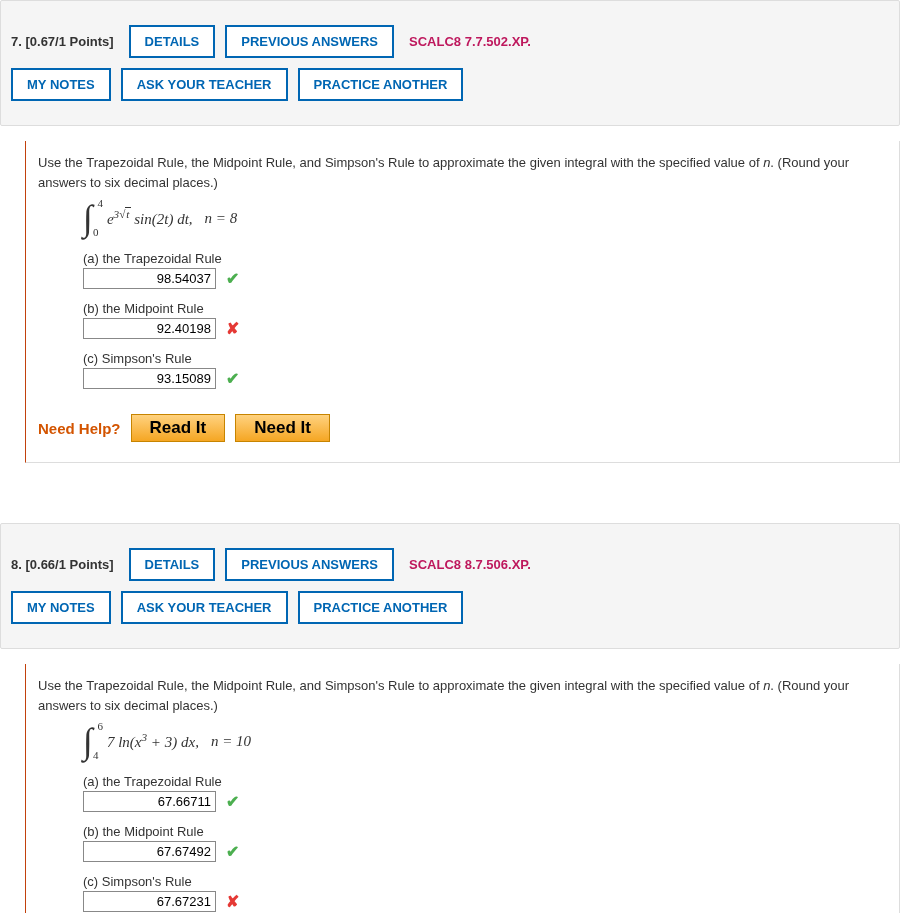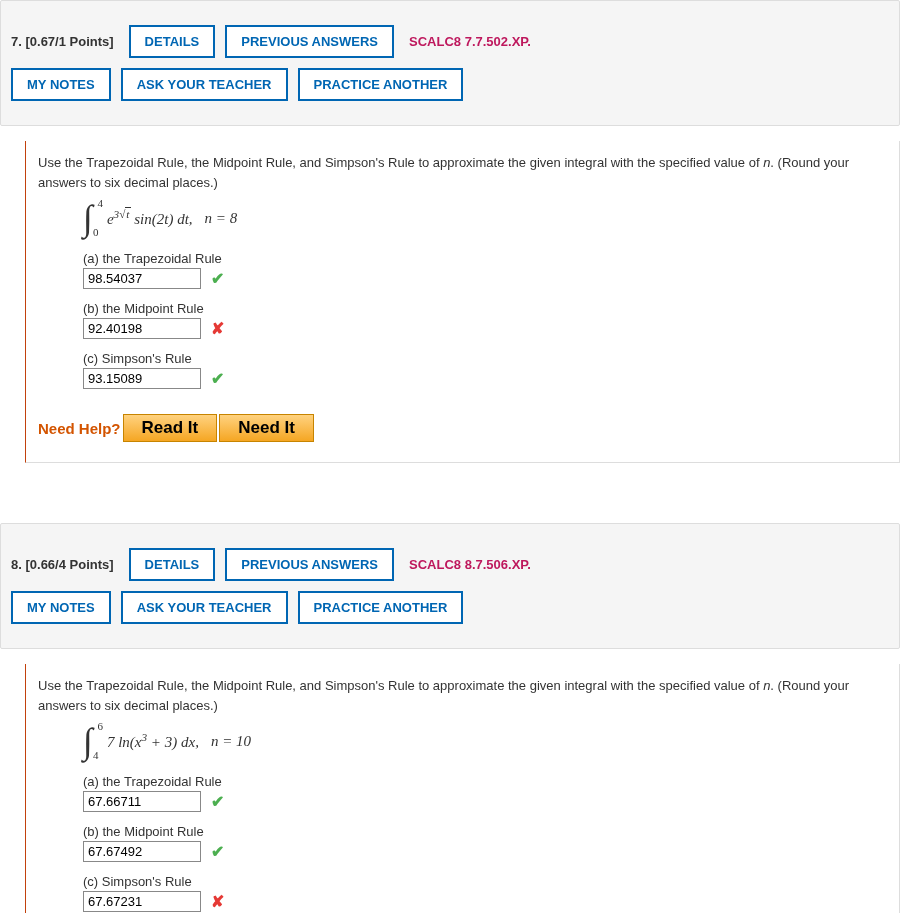--- a/index.html
+++ b/index.html
@@ -114,42 +114,43 @@
       margin: 12px 0 2px 45px;
       color: #333;
     }
     .answer-row {
       margin: 0 0 8px 45px;
       display: flex;
       align-items: center;
       gap: 10px;
     }
     .answer-input {
-      width: 118px;
+      width: 133px;
       padding: 2px 4px;
       font-family: inherit;
       font-size: 13px;
       border: 1px solid #888;
       background: #fff;
+      text-align: right;
     }
     .icon-check {
       color: #4caf50;
       font-size: 16px;
       font-weight: bold;
     }
     .icon-cross {
       color: #e53935;
       font-size: 16px;
       font-weight: bold;
     }
     .need-help-row {
       margin-top: 25px;
       display: flex;
       align-items: center;
-      gap: 2px;
+      gap: 10px;
     }
     .need-help-label {
       color: #d35400;
       font-weight: bold;
       font-size: 15px;
     }
     .help-btn {
       background: linear-gradient(#ffd27f, #f5a623);
       border: 1px solid #c78400;
       color: #000;
@@ -233,21 +234,21 @@
       <button class="help-btn">Read It</button>
       <button class="help-btn">Need It</button>
     </div>
   </div>
 </div>
 
 <div class="question-block">
   <div class="question-header">
     <div class="header-row">
       <span class="question-label">
-        <span>8.</span>&nbsp;<span>[0.66/4 Points]</span>
+        <span>8.</span>&nbsp;<span>[0.66/1 Points]</span>
       </span>
       <button class="btn-outline">DETAILS</button>
       <button class="btn-outline">PREVIOUS ANSWERS</button>
       <span class="source-label">SCALC8 8.7.506.XP.</span>
     </div>
     <div class="header-row">
       <button class="btn-outline">MY NOTES</button>
       <button class="btn-outline">ASK YOUR TEACHER</button>
       <button class="btn-outline">PRACTICE ANOTHER</button>
     </div>

